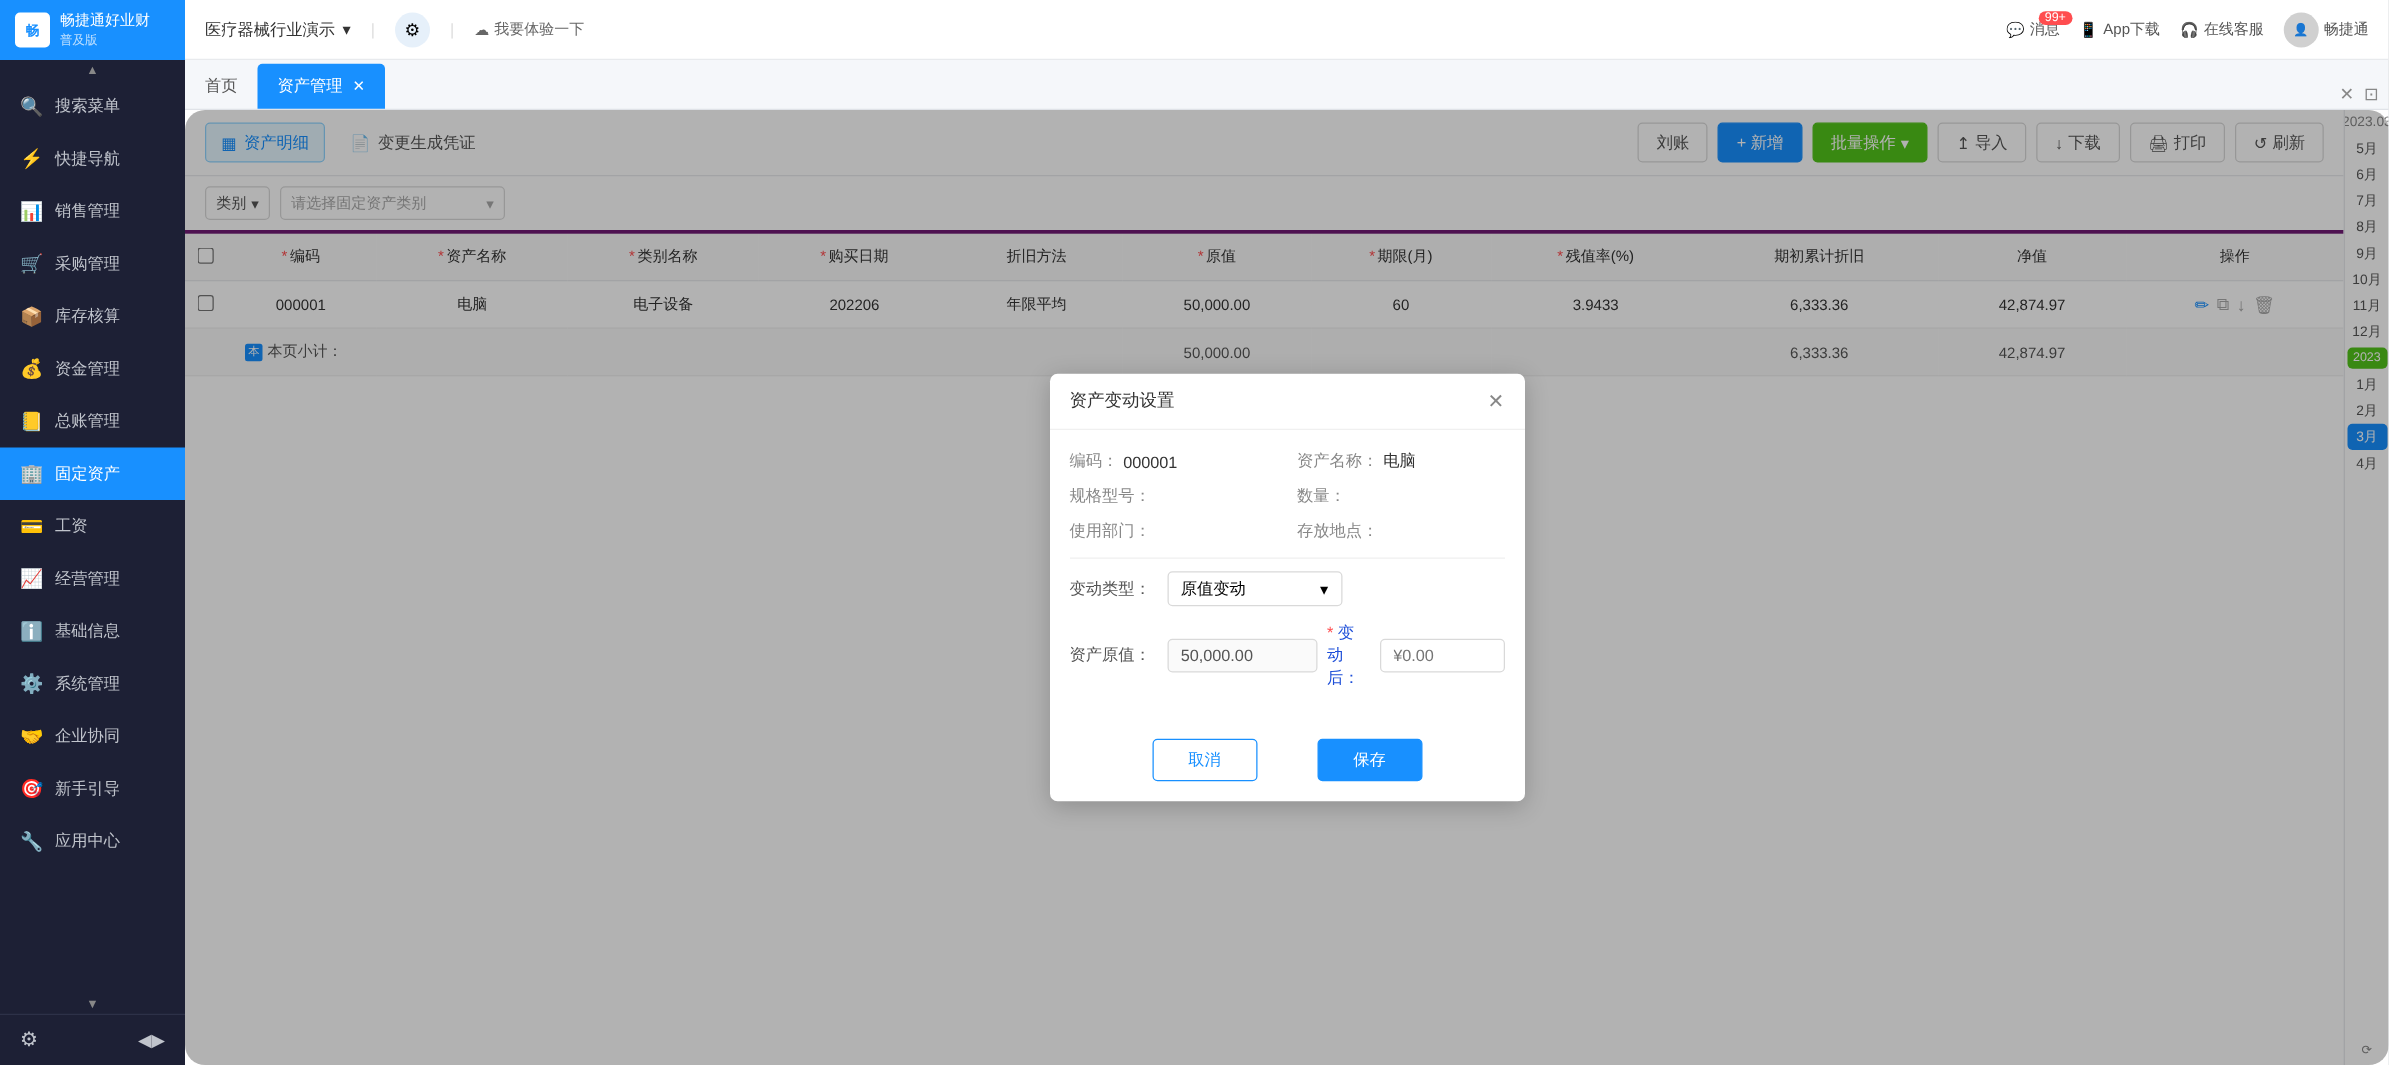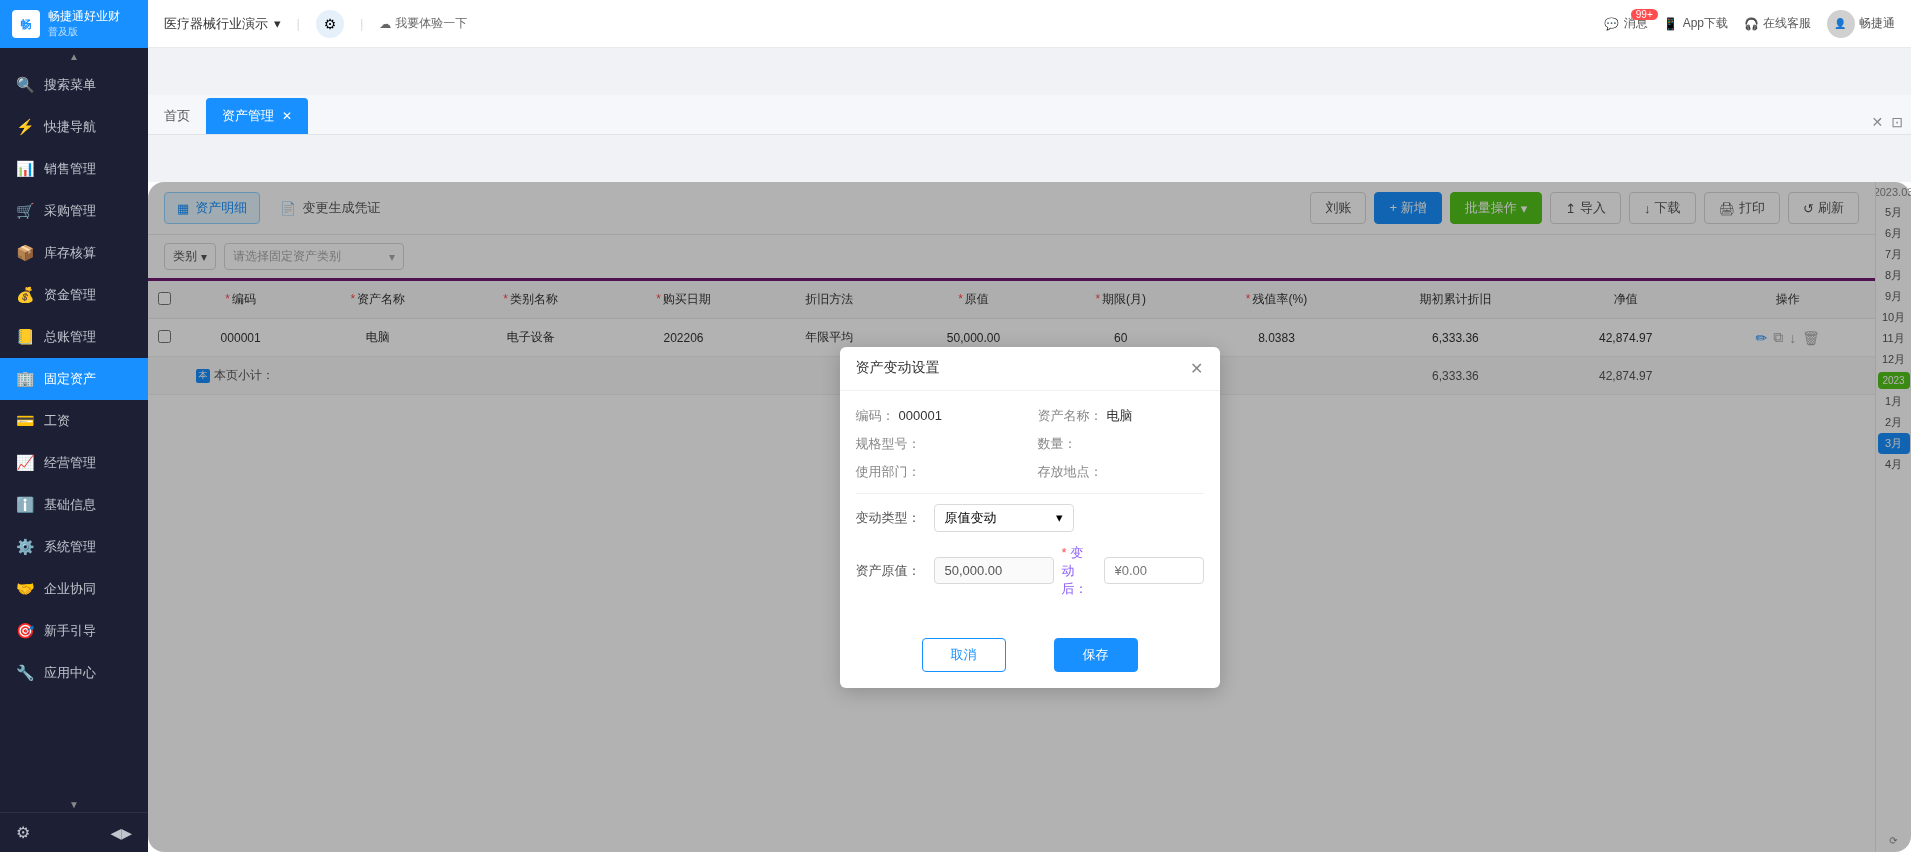--- a/index.html
+++ b/index.html
@@ -67,21 +67,20 @@
     }
     .sidebar-footer .gear-icon { font-size: 16px; cursor: pointer; color: #c0c4cc; }
     .sidebar-toggle { cursor: pointer; color: #c0c4cc; font-size: 14px; }
 
     
     .main {
       flex: 1;
       display: flex;
       flex-direction: column;
       overflow: hidden;
-      gap: 47px;
     }
 
     
     .topbar {
       height: 48px;
       background: white;
       border-bottom: 1px solid #e8eaed;
       display: flex;
       align-items: center;
       padding: 0 16px;
@@ -694,21 +693,21 @@
       <td class="checkbox-cell">
         <input type="checkbox" style="">
       </td>
       <td>000001</td>
       <td>电脑</td>
       <td>电子设备</td>
       <td>202206</td>
       <td>年限平均</td>
       <td>50,000.00</td>
       <td>60</td>
-      <td>8.0383</td>
+      <td>3.9433</td>
       <td>6,333.36</td>
       <td>42,874.97</td>
       <td>
         <div class="action-icons">
           <span class="act-icon" title="编辑">✏</span>
           <span class="act-icon gray" title="复制">⧉</span>
           <span class="act-icon gray" title="下载">↓</span>
           <span class="act-icon gray" title="删除">🗑</span>
         </div>
       </td>
@@ -789,21 +788,21 @@
           <div class="modal-field-row">
             <span class="modal-field-label">变动类型：</span>
             <div class="modal-select-wrap">
               <span>原值变动</span>
               <span style="margin-left:auto;">▾</span>
             </div>
           </div>
           <div class="modal-field-row">
             <span class="modal-field-label">资产原值：</span>
             <input class="modal-input readonly" type="text" style="width: 120px;" value="50,000.00">
-            <span style="margin: 0 8px; color:#ff4d4f;">* <span style="color:#8b5cf6;text-align:right;">变动后：</span></span>
+            <span style="margin: 0 8px; color:#ff4d4f;">* <span style="color:#1d4ed8;text-align:right;">变动后：</span></span>
             <input class="modal-input placeholder" type="text" style="width: 100px;" placeholder="¥0.00">
           </div>
         </div>
         <div class="modal-footer">
           <button class="modal-btn modal-btn-cancel">取消</button>
           <button class="modal-btn modal-btn-save">保存</button>
         </div>
       </div>
     </div>
   </div>

